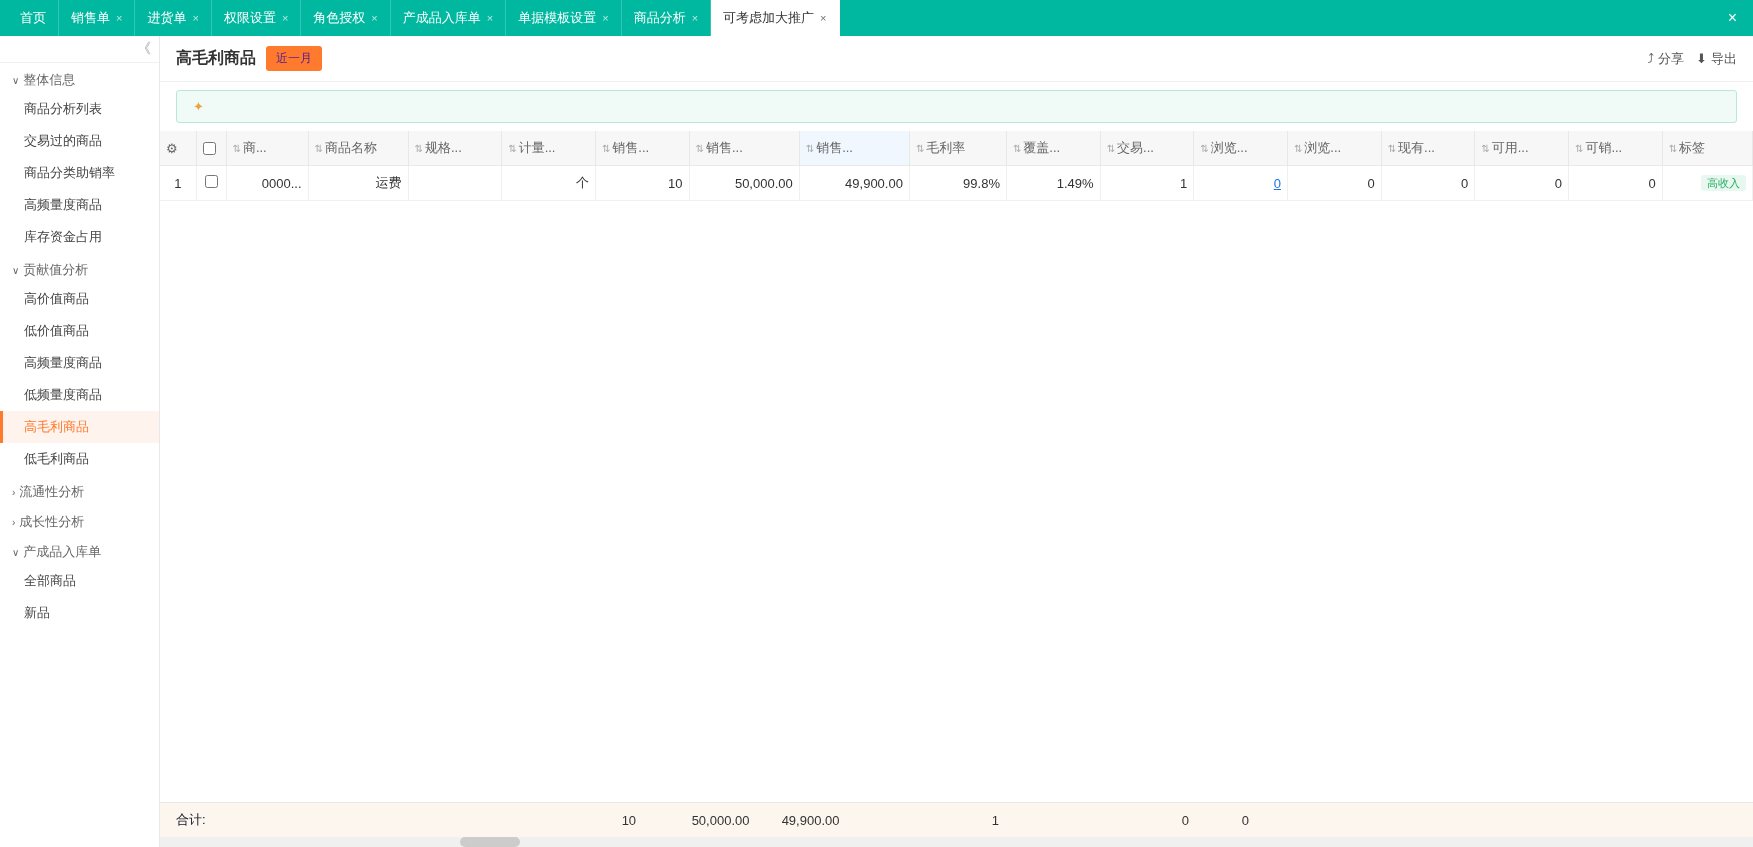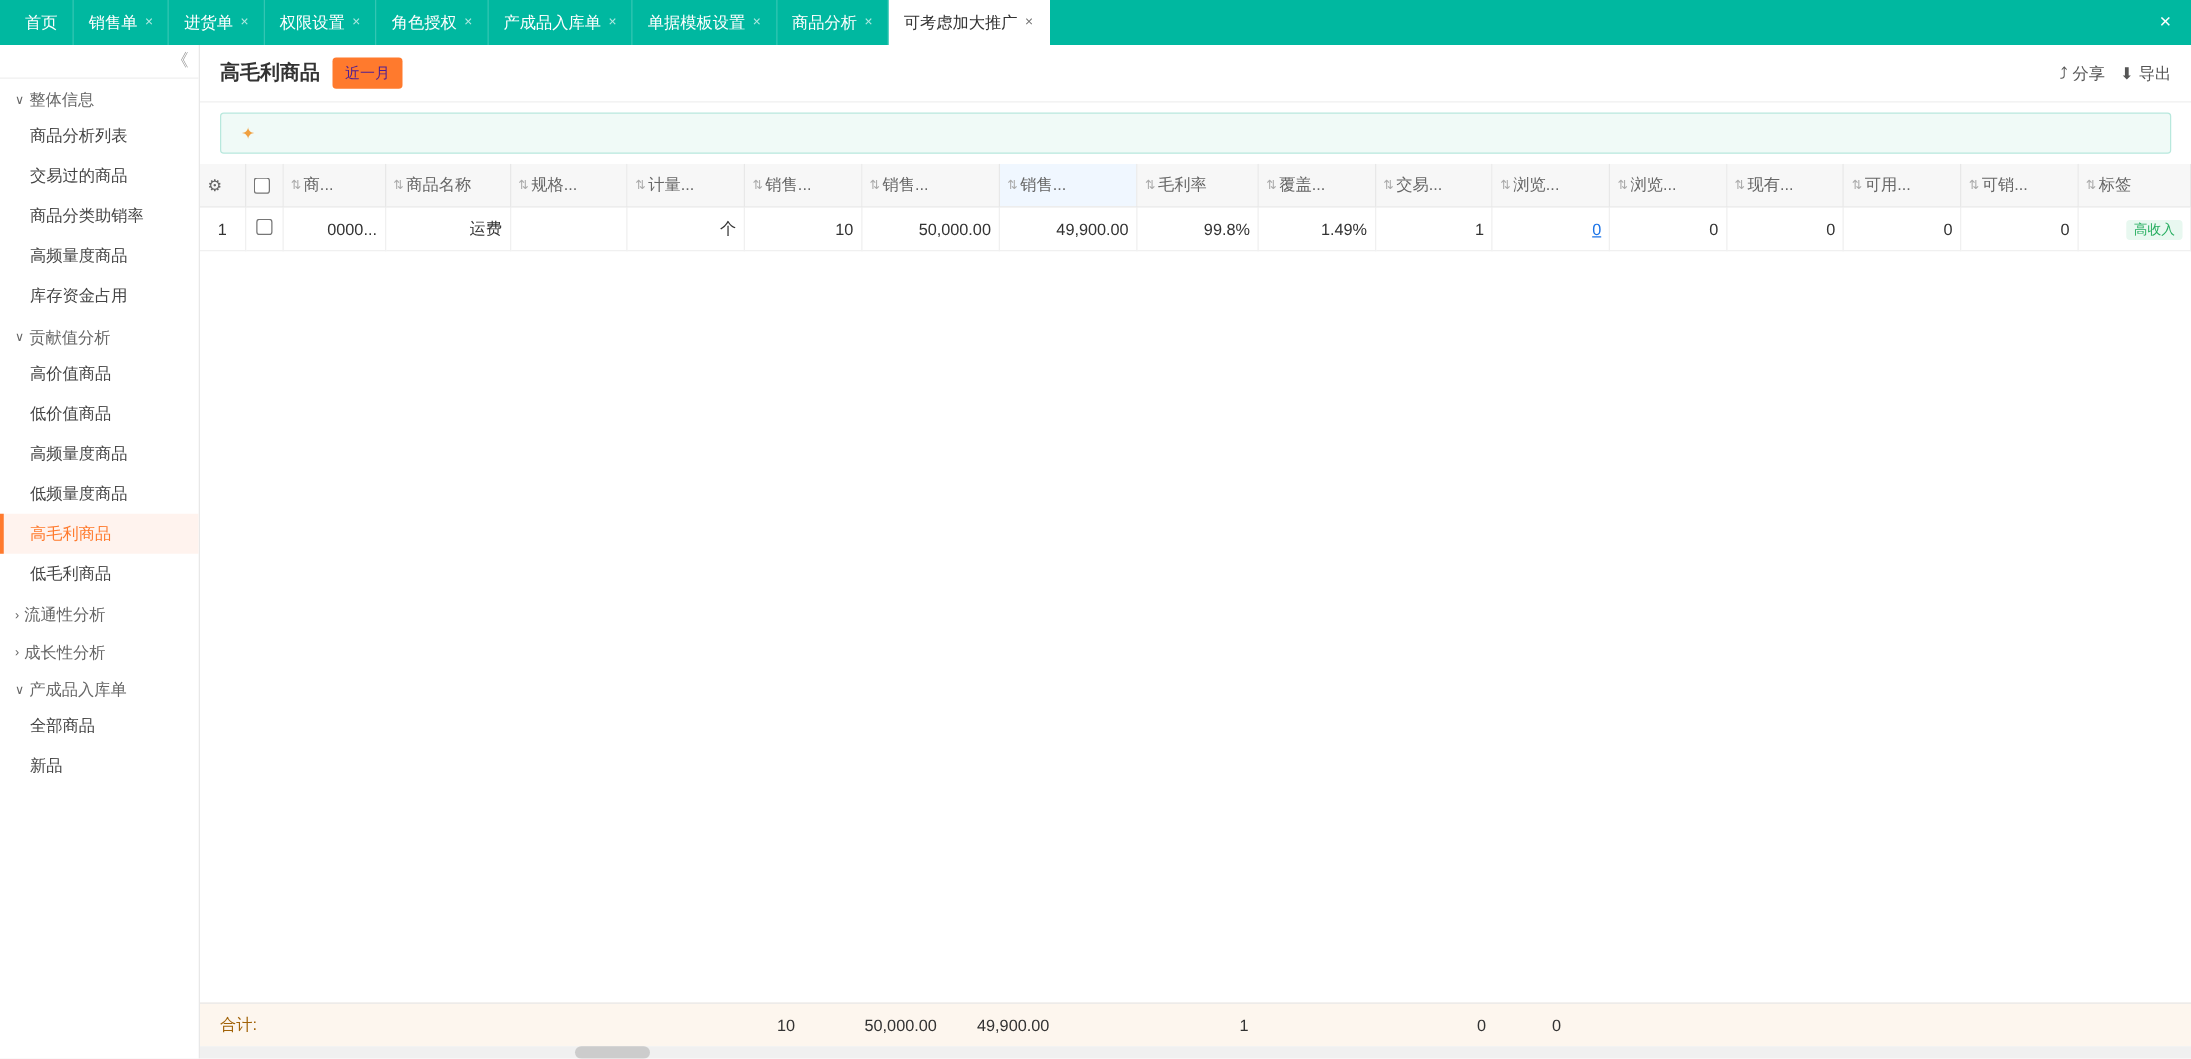--- a/index.html
+++ b/index.html
@@ -230,21 +230,21 @@
       background: #fdf6ee;
       border-top: 1px solid #e8e8e8;
       display: flex;
       align-items: center;
       padding: 8px 16px;
       flex-shrink: 0;
       font-size: 13px;
       color: #333;
       gap: 0;
     }
-    .footer-total .label { margin-right: 80px; color: #a16207; }
+    .footer-total .label { margin-right: 80px; color: #0f172a; }
 
     
     .scroll-bar-area {
       height: 10px;
       background: #f0f0f0;
       flex-shrink: 0;
       position: relative;
     }
     .scroll-thumb {
       height: 10px;

